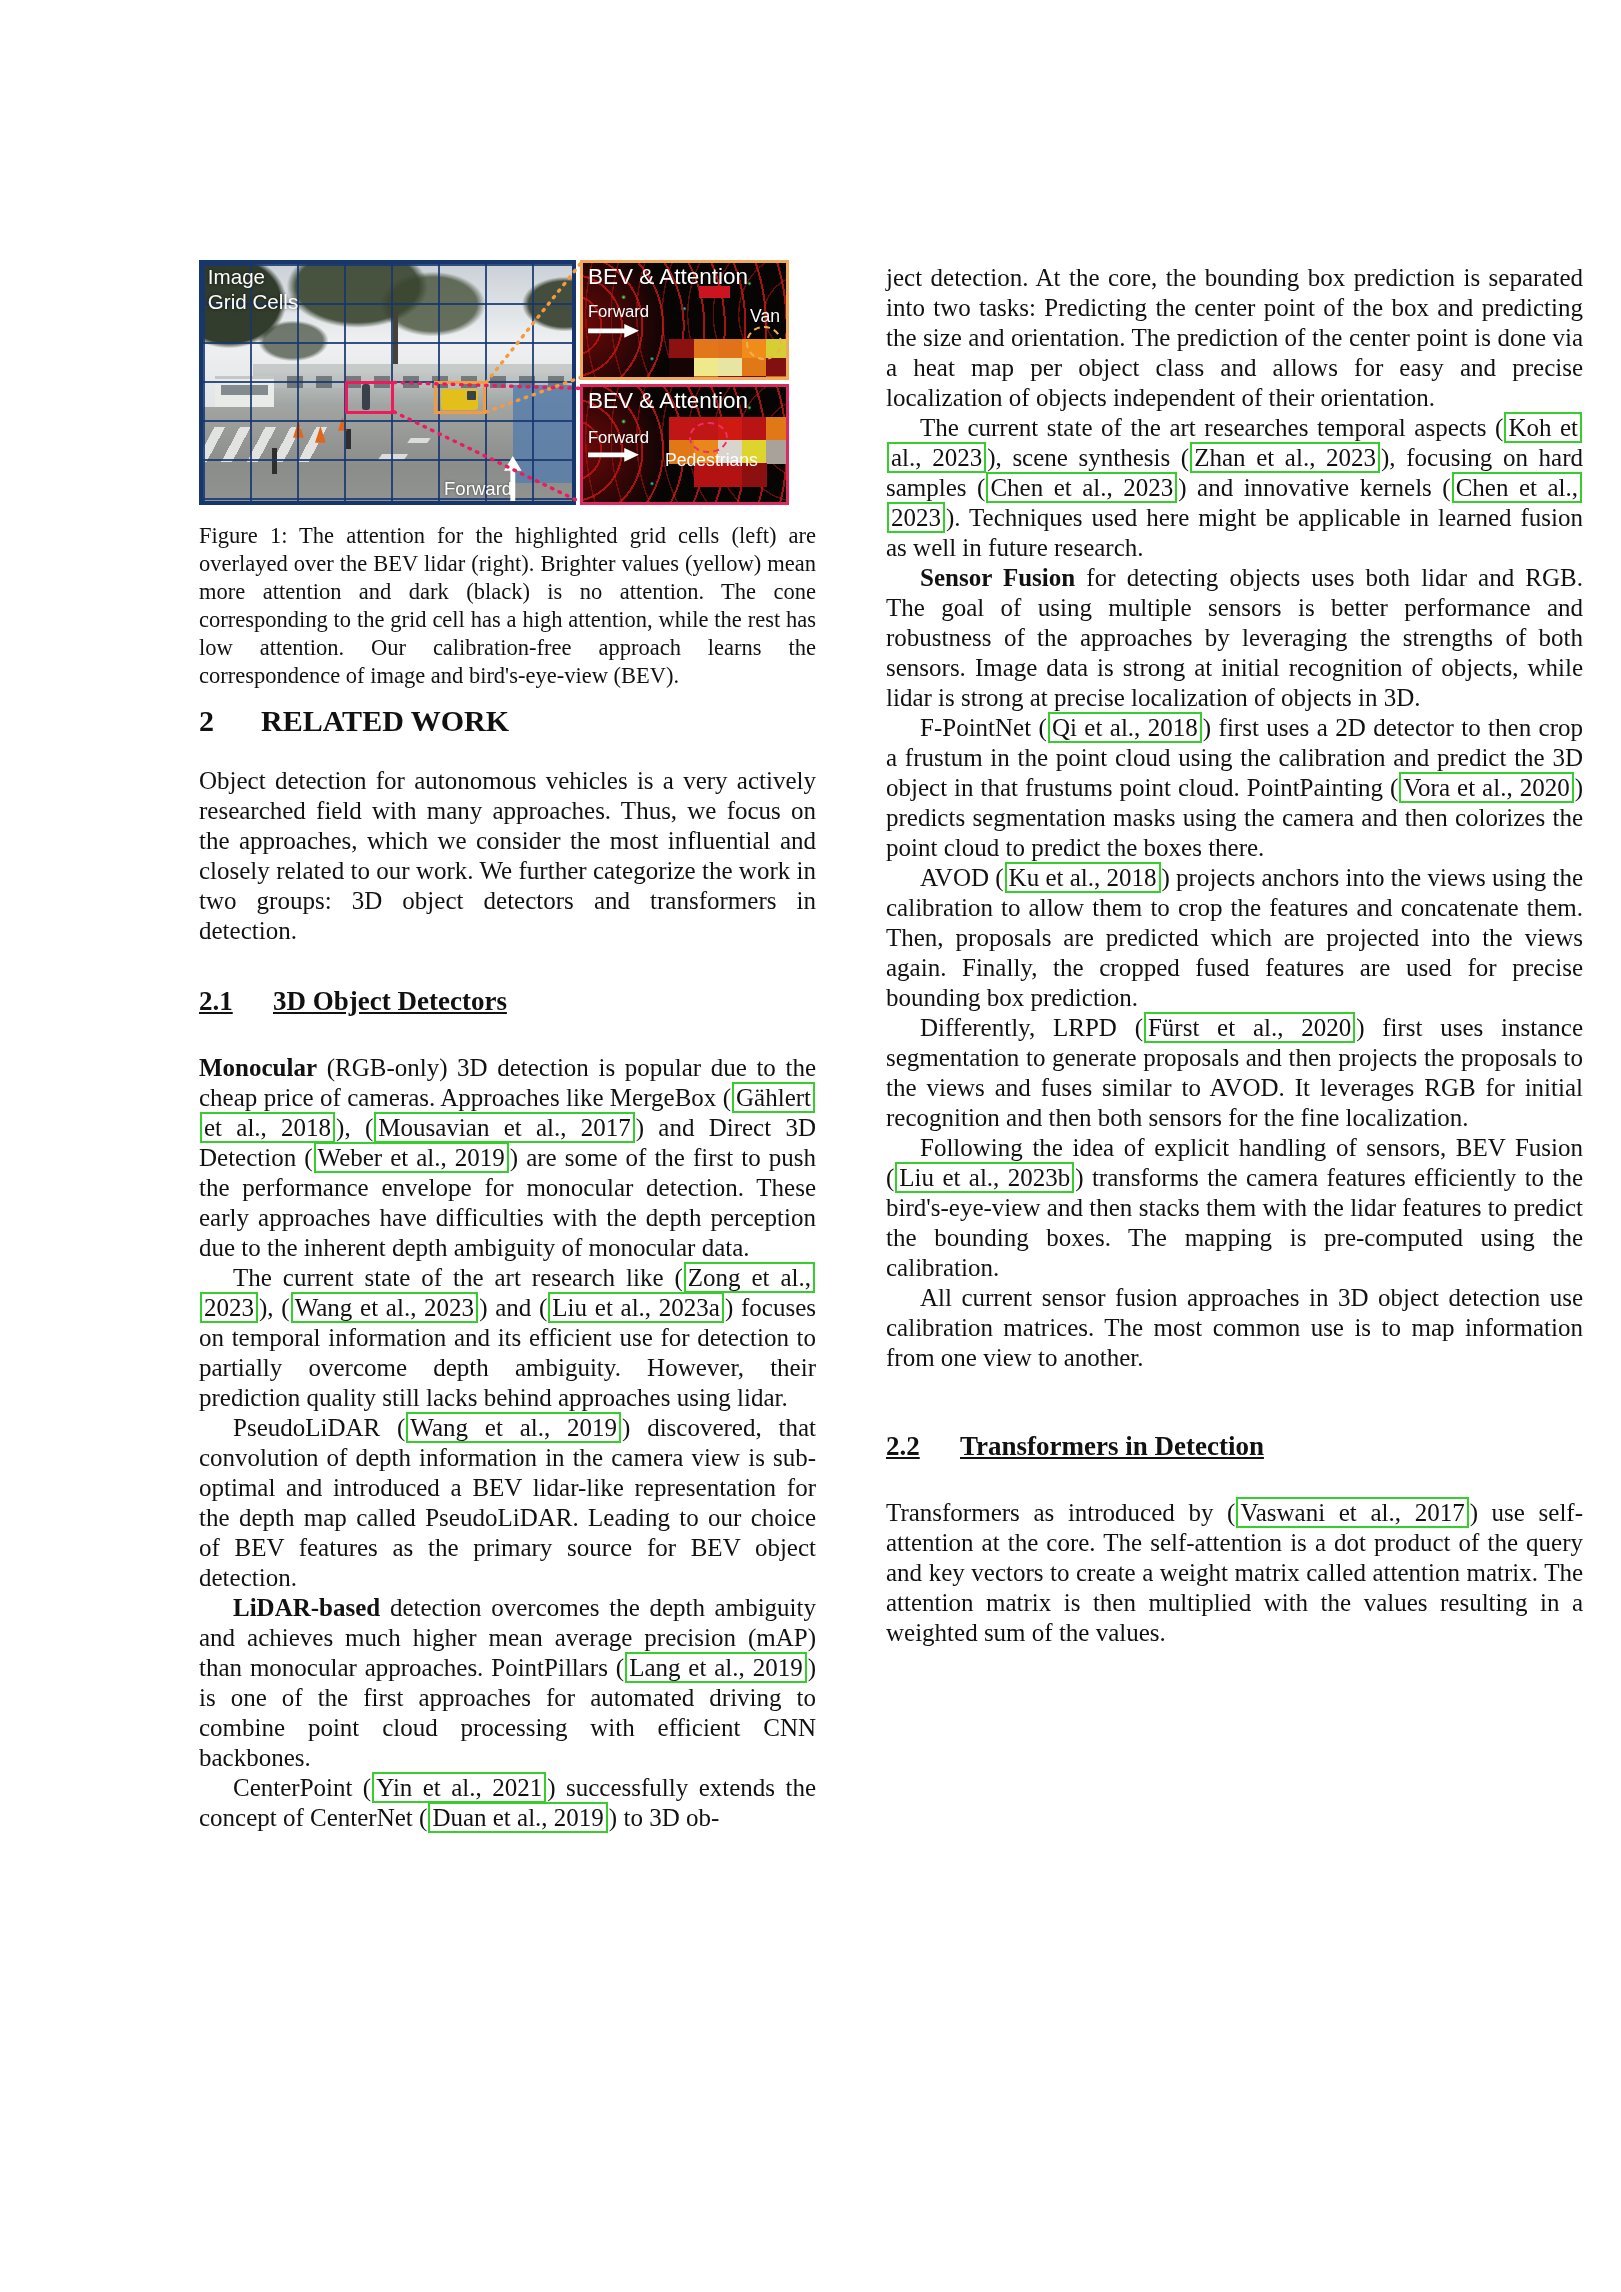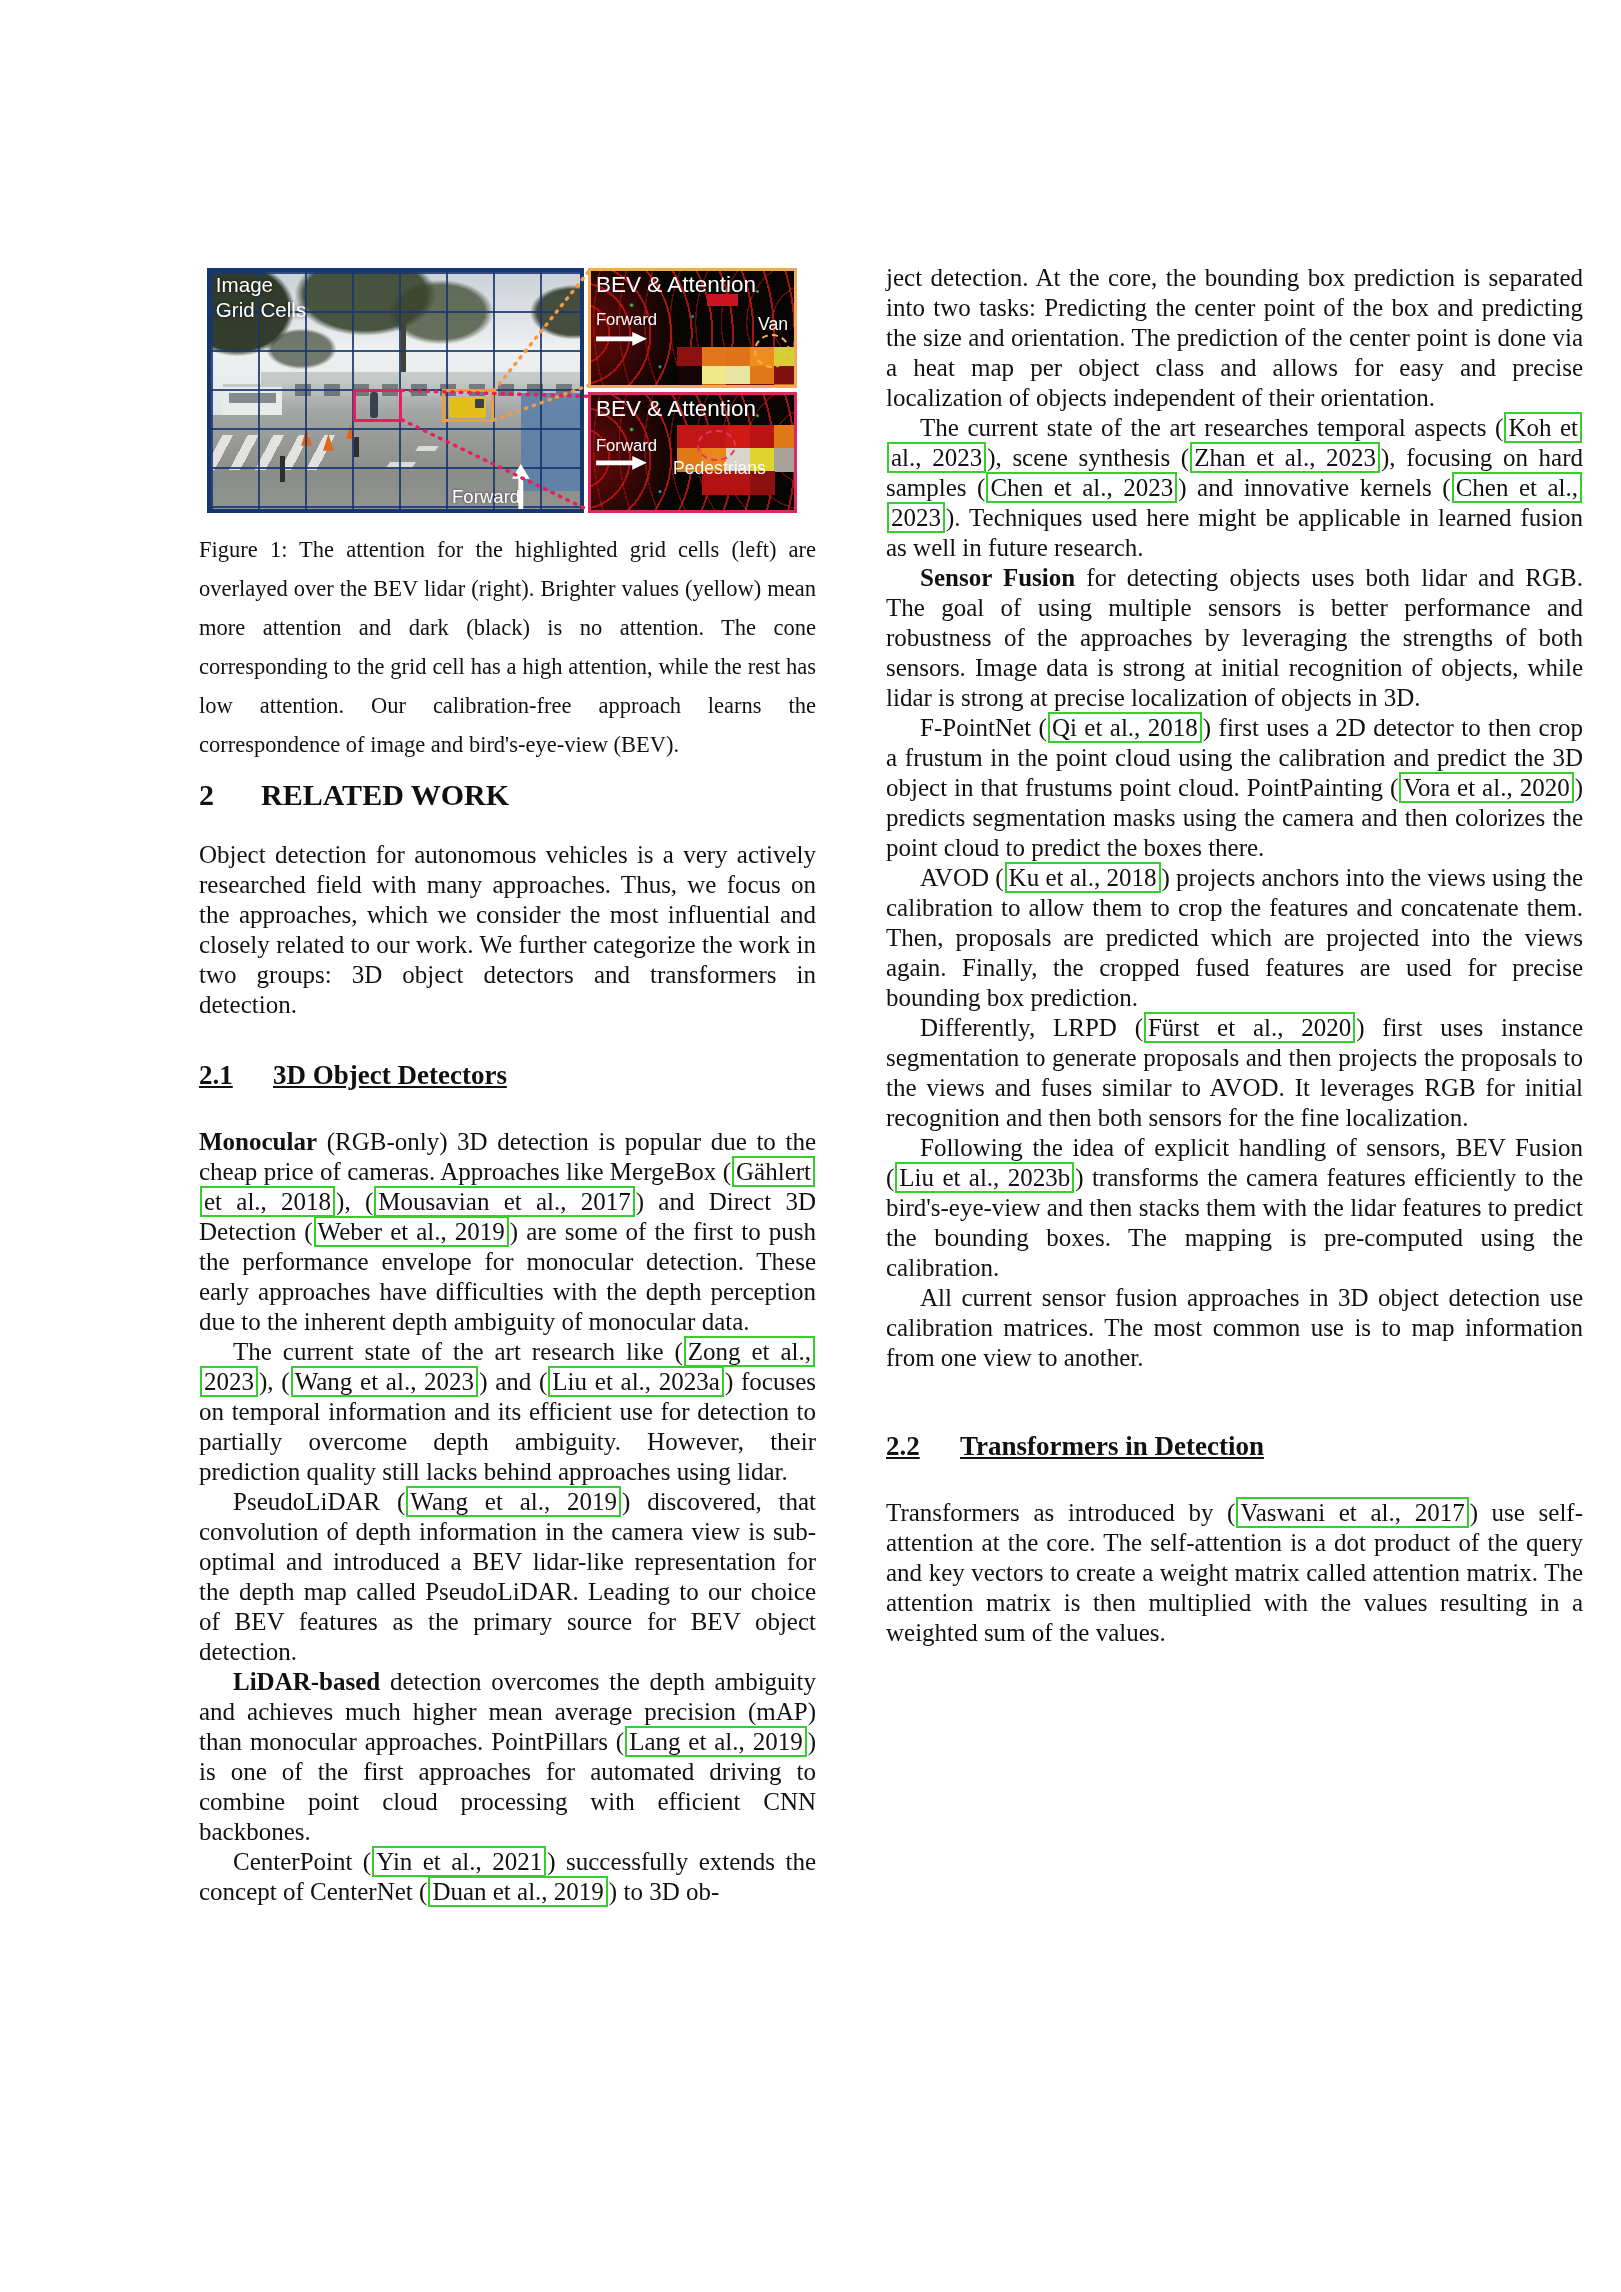--- a/index.html
+++ b/index.html
@@ -10,24 +10,24 @@
   .col-right{left:886px;top:263px;width:697px;}
   .para{margin:0;font-size:25px;line-height:30px;text-align:justify;hyphens:auto;-webkit-hyphens:auto;}
   .para.indent{text-indent:34px;}
   .cite{border:2.5px solid var(--citation-border,#35cf2b);padding:0 2px;margin:0 1px;
         box-decoration-break:clone;-webkit-box-decoration-break:clone;}
   .h1{display:flex;font-weight:bold;font-size:30px;line-height:35px;margin:13.7px 0 27.4px;}
   .h1 .hnum{display:inline-block;min-width:62px;}
   .h2{display:flex;font-weight:bold;font-size:27px;line-height:33px;margin:39px 0 35px;text-decoration:underline;}
   .h2 .hnum{display:inline-block;min-width:74px;}
   .col-right .h2{margin-top:57px;margin-bottom:35px;}
-  .caption{margin:16.7px 0 0;font-size:22.5px;line-height:39px;text-align:justify;hyphens:auto;}
+  .caption{margin:16.7px 0 0;font-size:22.5px;line-height:28px;text-align:justify;hyphens:auto;}
 
   
-  .figure-wrap{position:relative;width:590px;height:245px;margin:8px;}
+  .figure-wrap{position:relative;width:590px;height:245px;margin:0;}
   .scene{position:absolute;left:0;top:0;width:377px;height:245px;overflow:hidden;background:#9b9d9b;
          font-family:"Liberation Sans", sans-serif;}
   .sky{position:absolute;left:0;top:0;right:0;height:147px;
        background:linear-gradient(#c9cfd6,#eef0f1 55%,#e2e5e7),
                   radial-gradient(ellipse 118px 39px at 65% 25%, rgba(255,255,255,.9), transparent 70%);}
   .trees{position:absolute;left:0;top:0;right:0;height:147px;background-image:
       radial-gradient(ellipse 93px 76px at 8% 28%, rgba(41,51,35,.95) 55%, transparent 62%),
       radial-gradient(ellipse 118px 69px at 42% 18%, rgba(56,68,46,.9) 52%, transparent 60%),
       radial-gradient(ellipse 88px 54px at 62% 30%, rgba(68,80,56,.8) 50%, transparent 60%),
       radial-gradient(ellipse 69px 44px at 97% 30%, rgba(52,62,44,.9) 52%, transparent 62%),

